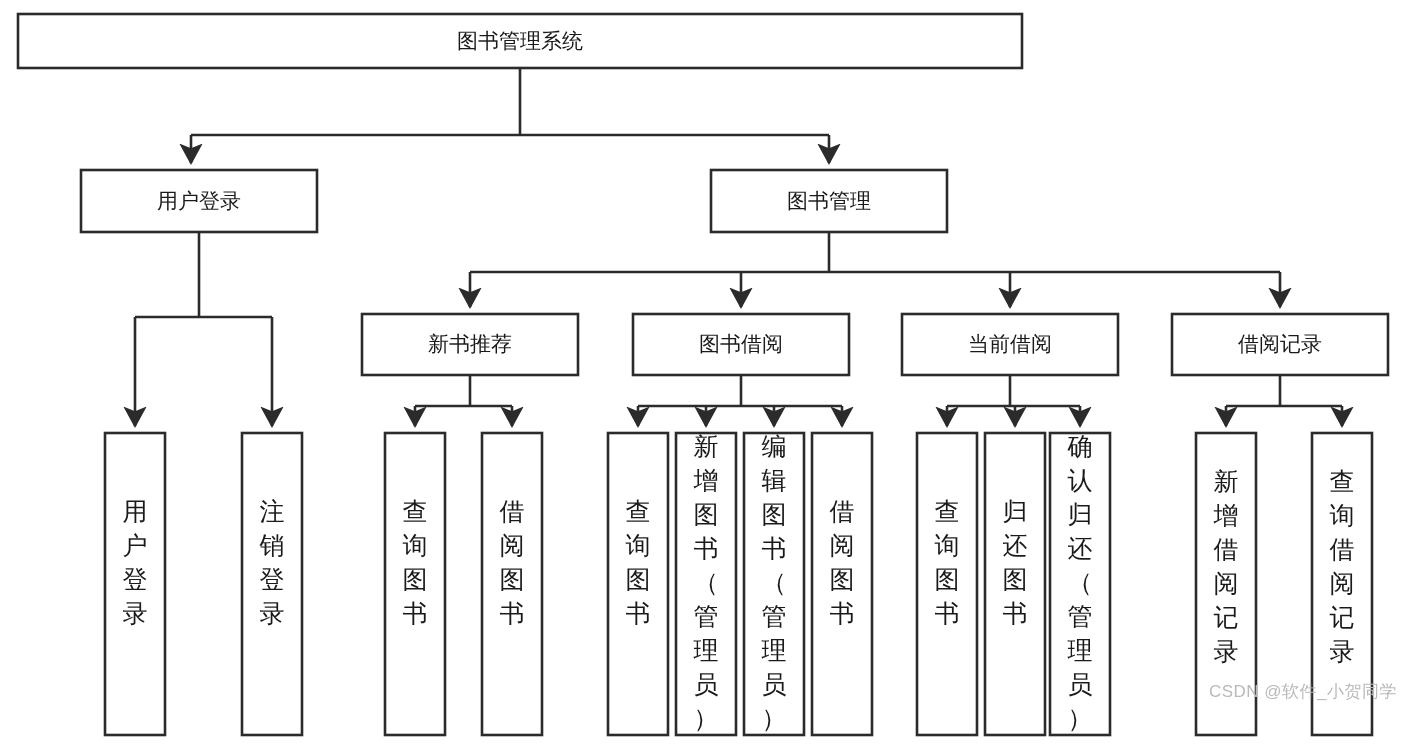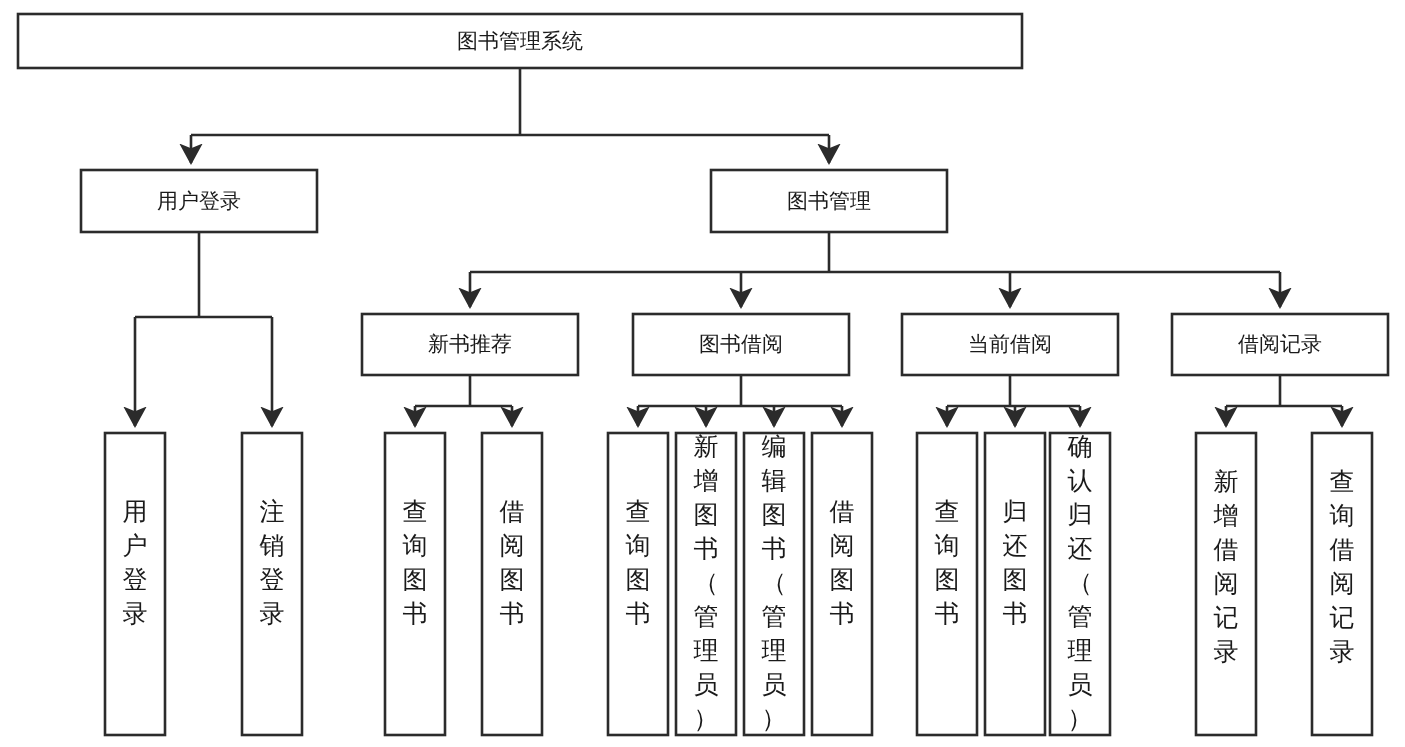--- a/index.html
+++ b/index.html
@@ -216,13 +216,14 @@
       <text class="leaf-label" x="1226" y="490"><tspan x="1226" y="490">新</tspan><tspan x="1226" y="524">增</tspan><tspan x="1226" y="558">借</tspan><tspan x="1226" y="592">阅</tspan><tspan x="1226" y="626">记</tspan><tspan x="1226" y="660">录</tspan></text>
     </g>
 
     <g>
       <rect class="node-rect" x="1312" y="433" width="60" height="302"></rect>
       <text class="leaf-label" x="1342" y="490"><tspan x="1342" y="490">查</tspan><tspan x="1342" y="524">询</tspan><tspan x="1342" y="558">借</tspan><tspan x="1342" y="592">阅</tspan><tspan x="1342" y="626">记</tspan><tspan x="1342" y="660">录</tspan></text>
     </g>
 
   </svg>
 
+  <div class="watermark">CSDN @软件_小贺同学</div>
 </div>
 
 </body></html>

